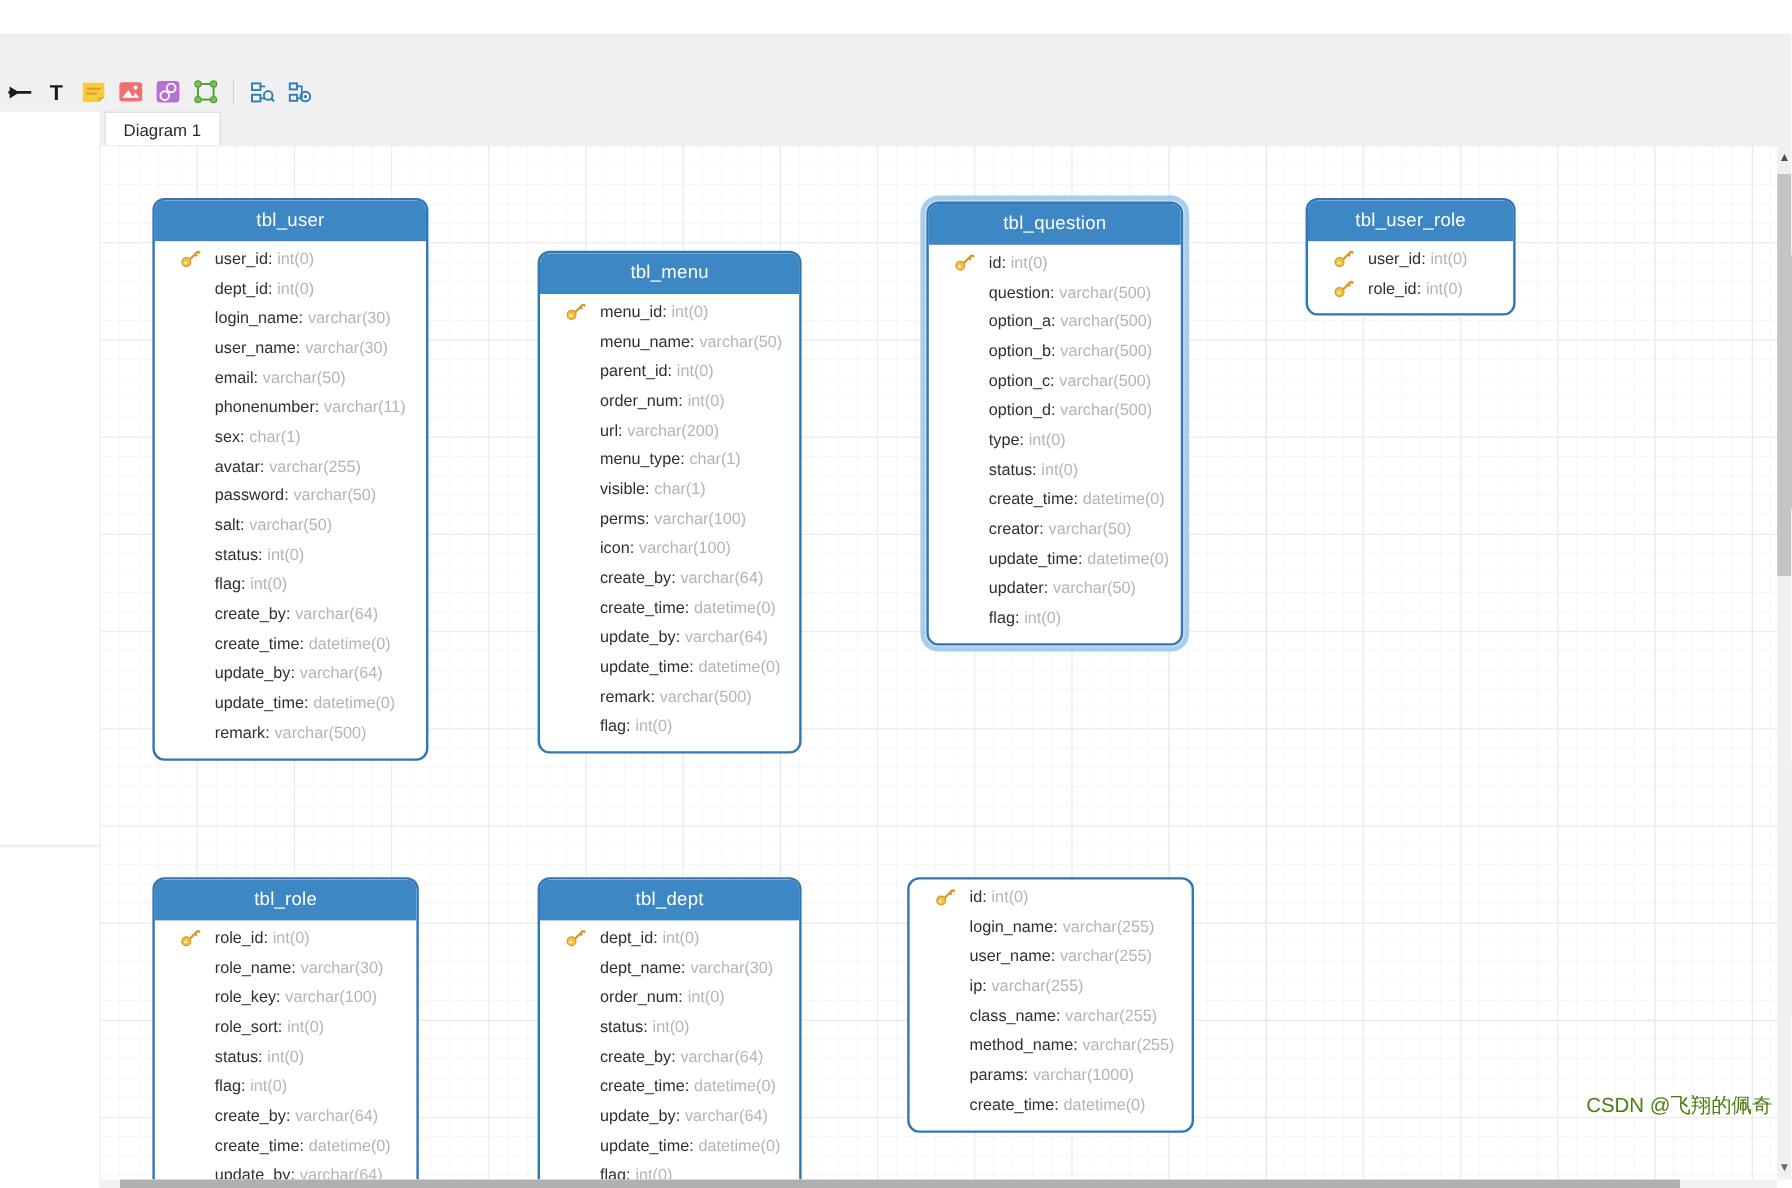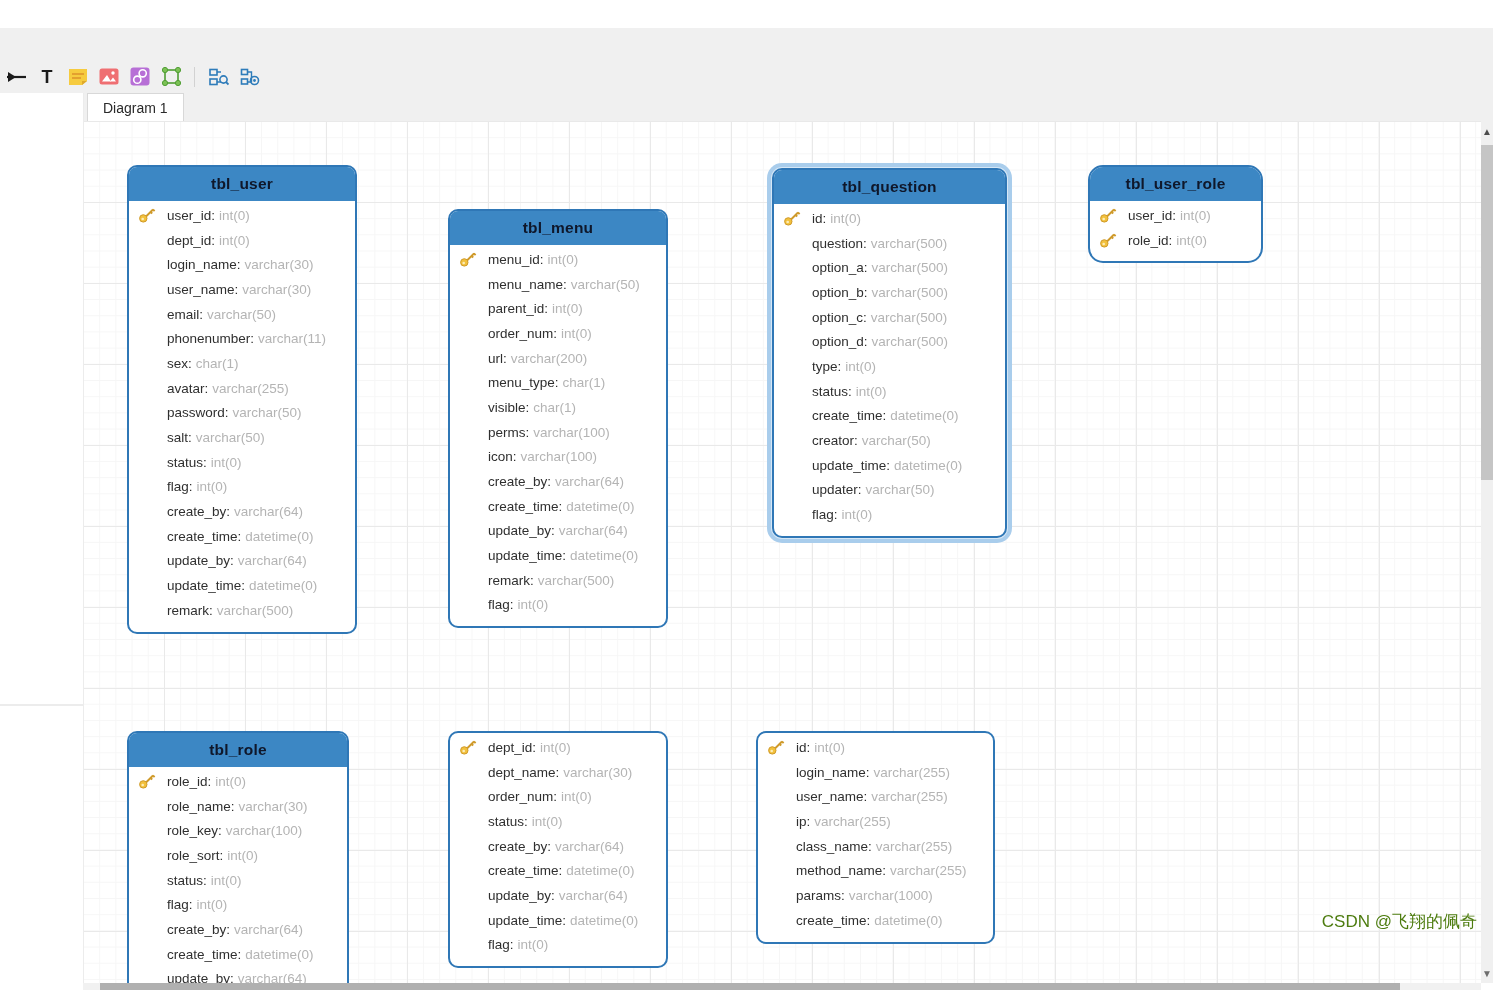--- a/index.html
+++ b/index.html
@@ -32,23 +32,23 @@
       linear-gradient(to right,#e9e9e9 1px,transparent 1px),
       linear-gradient(to bottom,#e9e9e9 1px,transparent 1px),
       linear-gradient(to right,#f6f6f6 1px,transparent 1px),
       linear-gradient(to bottom,#f6f6f6 1px,transparent 1px);
     background-size:81px 81px,81px 81px,16.2px 16.2px,16.2px 16.2px;}
 
   
   .table-card{position:absolute;background:#ffffff;border:2px solid var(--tbl-border,#2f77b6);
               border-radius:10px;box-sizing:border-box;overflow:hidden;}
   .table-card.selected{box-shadow:0 0 0 1px #d6e7f6,0 0 0 5px #a9cdec;}
-  .t-header{height:34px;background:var(--tbl-header,#3c87c4);color:#0f172a;display:flex;align-items:center;
-            justify-content:center;font-size:15.5px;font-weight:bold;letter-spacing:.2px;cursor:move;}
-  .t-body{padding:2px 0 9px 0;}
+  .t-header{height:34px;background:var(--tbl-header,#3c87c4);color:#ffffff;display:flex;align-items:center;
+            justify-content:center;font-size:15.5px;font-weight:normal;letter-spacing:.2px;cursor:move;}
+  .t-body{padding:2px 0 9px 12px;}
   .t-row{height:24.7px;display:flex;align-items:center;padding-left:38px;position:relative;
          white-space:nowrap;font-size:13.5px;}
   .key-wrap{position:absolute;left:9px;top:3px;width:18px;height:18px;}
   .f-name{color:var(--f-name,#2f2f2f);font-weight:500;}
   .f-type{color:var(--f-type,#b4b4b4);margin-left:4px;}
 
   
   .vscroll{position:absolute;left:1481px;top:121px;width:12px;height:862px;background:#f0f0f0;z-index:6;}
   .vscroll .arrow{position:absolute;left:0;width:12px;height:16px;color:#4d4d4d;font-size:10px;
                   display:flex;align-items:center;justify-content:center;}
@@ -282,21 +282,21 @@
             <div class="t-row">
               <span class="f-name">remark:</span>
               <span class="f-type">varchar(500)</span>
             </div>
             <div class="t-row">
               <span class="f-name">flag:</span>
               <span class="f-type">int(0)</span>
             </div>
           </div>
         </div>
-        <div class="table-card selected" style="left: 689px; top: 47px; width: 235px;">
+        <div class="table-card selected" style="left: 689px; top: 47px; width: 214px;">
           <div class="t-header">tbl_question</div>
           <div class="t-body">
             <div class="t-row">
               <span class="key-wrap"><svg width="18" height="18" viewBox="0 0 18 18">
                   <path d="M8 10.5 L15 3.5 M15 3.5 L16.6 5.1 M12.6 5.9 L14.2 7.5" stroke="#cf9a2a" stroke-width="1.9" fill="none"></path>
                   <circle cx="5.3" cy="12.4" r="3.7" fill="#f2c13d" stroke="#cf9a2a"></circle>
                   <circle cx="4.7" cy="13" r="1.3" fill="#fcecb8"></circle>
                 </svg></span>
               <span class="f-name">id:</span>
               <span class="f-type">int(0)</span>
@@ -344,21 +344,21 @@
             <div class="t-row">
               <span class="f-name">updater:</span>
               <span class="f-type">varchar(50)</span>
             </div>
             <div class="t-row">
               <span class="f-name">flag:</span>
               <span class="f-type">int(0)</span>
             </div>
           </div>
         </div>
-        <div class="table-card" style="left: 1005px; top: 44px; width: 175px; border-radius: 15px;">
+        <div class="table-card" style="left: 1005px; top: 44px; width: 175px;">
           <div class="t-header">tbl_user_role</div>
           <div class="t-body">
             <div class="t-row">
               <span class="key-wrap"><svg width="18" height="18" viewBox="0 0 18 18">
                   <path d="M8 10.5 L15 3.5 M15 3.5 L16.6 5.1 M12.6 5.9 L14.2 7.5" stroke="#cf9a2a" stroke-width="1.9" fill="none"></path>
                   <circle cx="5.3" cy="12.4" r="3.7" fill="#f2c13d" stroke="#cf9a2a"></circle>
                   <circle cx="4.7" cy="13" r="1.3" fill="#fcecb8"></circle>
                 </svg></span>
               <span class="f-name">user_id:</span>
               <span class="f-type">int(0)</span>
@@ -414,20 +414,21 @@
               <span class="f-name">create_time:</span>
               <span class="f-type">datetime(0)</span>
             </div>
             <div class="t-row">
               <span class="f-name">update_by:</span>
               <span class="f-type">varchar(64)</span>
             </div>
           </div>
         </div>
         <div class="table-card" style="left: 365px; top: 610px; width: 220px;">
+          <div class="t-header">tbl_dept</div>
           <div class="t-body">
             <div class="t-row">
               <span class="key-wrap"><svg width="18" height="18" viewBox="0 0 18 18">
                   <path d="M8 10.5 L15 3.5 M15 3.5 L16.6 5.1 M12.6 5.9 L14.2 7.5" stroke="#cf9a2a" stroke-width="1.9" fill="none"></path>
                   <circle cx="5.3" cy="12.4" r="3.7" fill="#f2c13d" stroke="#cf9a2a"></circle>
                   <circle cx="4.7" cy="13" r="1.3" fill="#fcecb8"></circle>
                 </svg></span>
               <span class="f-name">dept_id:</span>
               <span class="f-type">int(0)</span>
             </div>

